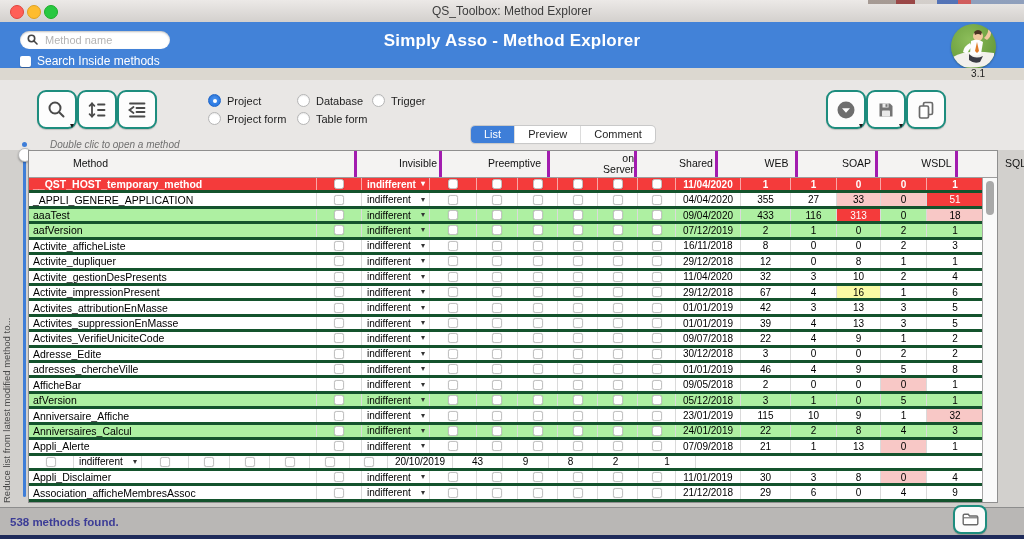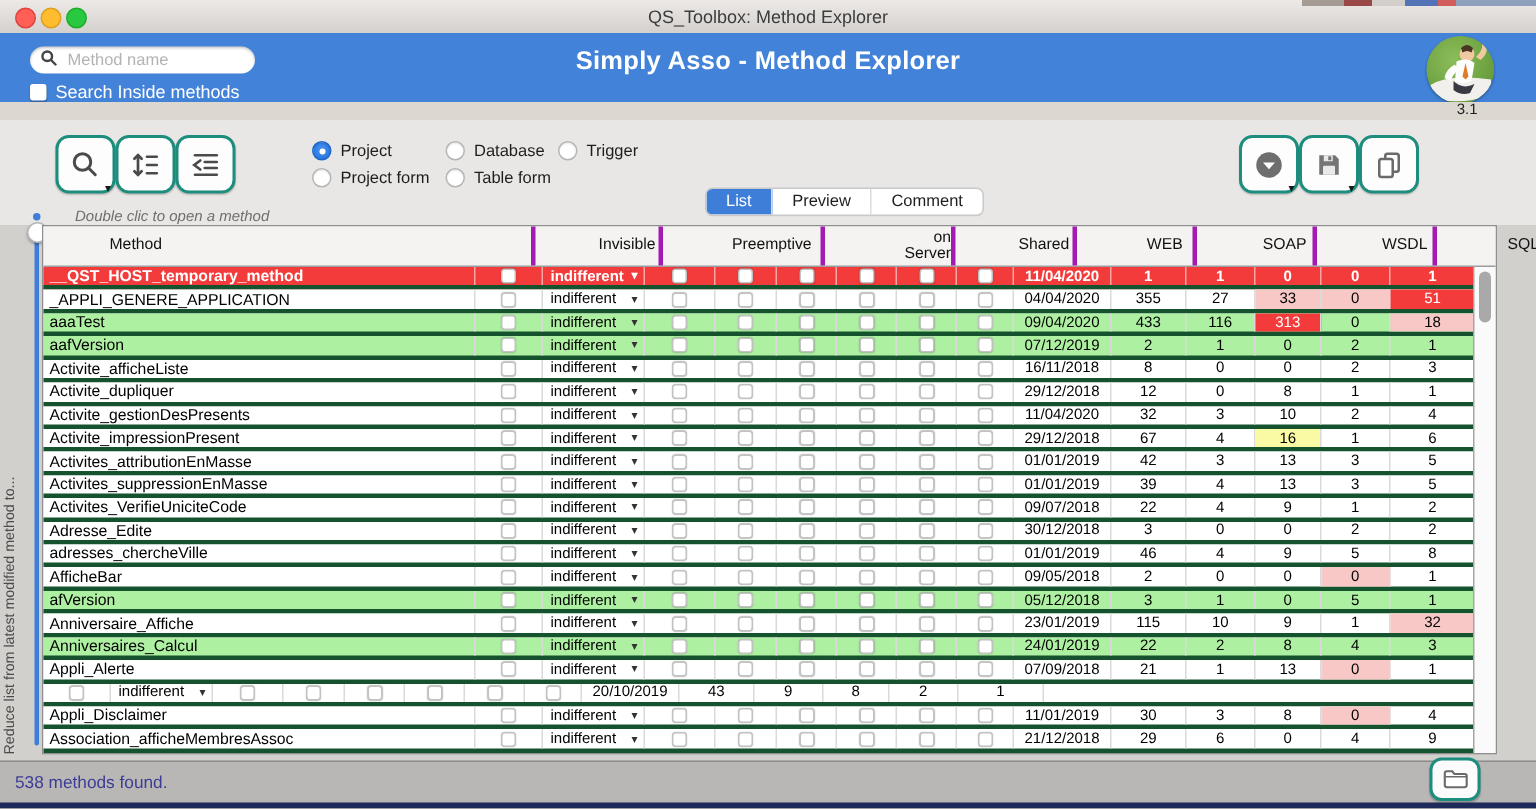--- a/index.html
+++ b/index.html
@@ -103,21 +103,21 @@
   .hl-yellow{background:#fafaa5;}
   .cb{width:10px;height:10px;background:#fff;border:1px solid #c2c2c2;border-radius:2.5px;
     box-sizing:border-box;box-shadow:0 0 1px rgba(0,0,0,.25);}
   .dd-arrow{font-size:8px;color:#333;line-height:1;}
   .vscroll{width:15px;flex:none;border-left:1px solid #a5a5a5;background:#fafafa;position:relative;box-sizing:border-box;}
   .vthumb{position:absolute;top:3px;left:3px;width:8px;height:34px;background:#a9a9a9;border-radius:4px;}
 
   
   .statusbar{position:absolute;left:0;top:507px;width:1024px;height:28px;background:#b9b7b5;
     border-top:1px solid #8d8d8d;}
-  .status-text{position:absolute;left:10px;top:8px;font-size:11.5px;color:#3c3c96;}
+  .status-text{position:absolute;left:10px;top:8px;font-size:11.5px;color:#3c3c96;font-weight:bold;}
   .folder-btn{position:absolute;left:953px;top:505px;width:34px;height:29px;background:#fbfbfb;
     border:2px solid #1d8d7e;border-radius:8px;box-sizing:border-box;display:flex;align-items:center;
     justify-content:center;box-shadow:0 1px 1px rgba(0,0,0,.2);}
   .navy-strip{position:absolute;left:0;top:535px;width:1024px;height:4px;background:#1e2a5a;}
 </style>
 </head>
 <body>
 
 <div class="window">
 

